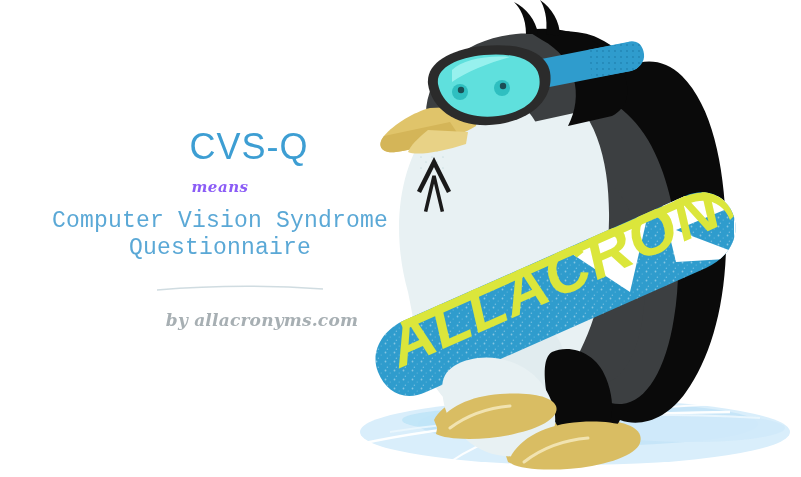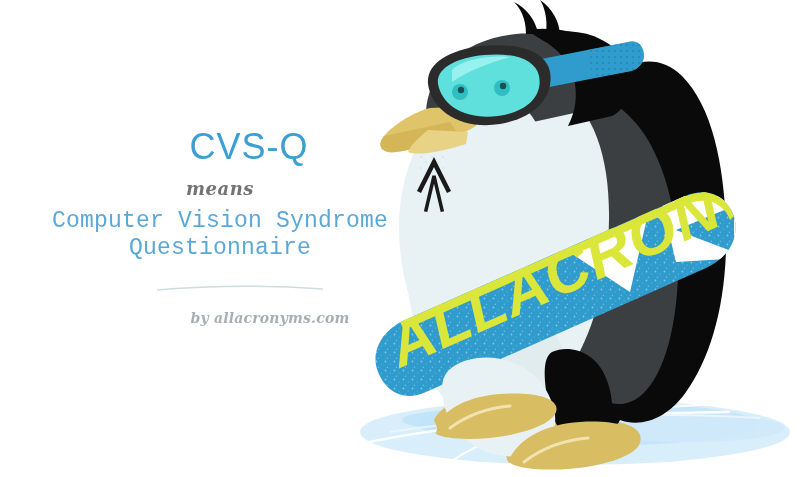--- a/index.html
+++ b/index.html
@@ -40,24 +40,24 @@
     white-space: nowrap;
     padding-left: 29px;
   }
   .means-label {
     position: absolute;
     left: 0;
     top: 178px;
     width: 440px;
     text-align: center;
     font-family: "DejaVu Serif", serif;
-    font-size: 18px;
+    font-size: 15px;
     font-weight: bold;
     font-style: italic;
-    color: #737373;
+    color: #8b5cf6;
     letter-spacing: 0.5px;
   }
   .definition {
     position: absolute;
     left: 20px;
     top: 208px;
     width: 400px;
     text-align: center;
     font-family: Liberation Mono, monospace;
     font-size: 23px;
@@ -70,26 +70,26 @@
     position: absolute;
     left: 155px;
     top: 284px;
     width: 170px;
     height: 8px;
     overflow: hidden;
   }
   .divider svg { display: block; }
   .byline {
     position: absolute;
-    left: 12px;
+    left: 4px;
     top: 310px;
     width: 440px;
     text-align: center;
     font-family: "DejaVu Serif", serif;
-    font-size: 14px;
+    font-size: 17px;
     font-weight: bold;
     font-style: italic;
     color: #a7afb3;
     letter-spacing: 0.2px;
     padding-left: 38px;
   }
 
   
   .illustration {
     position: absolute;

